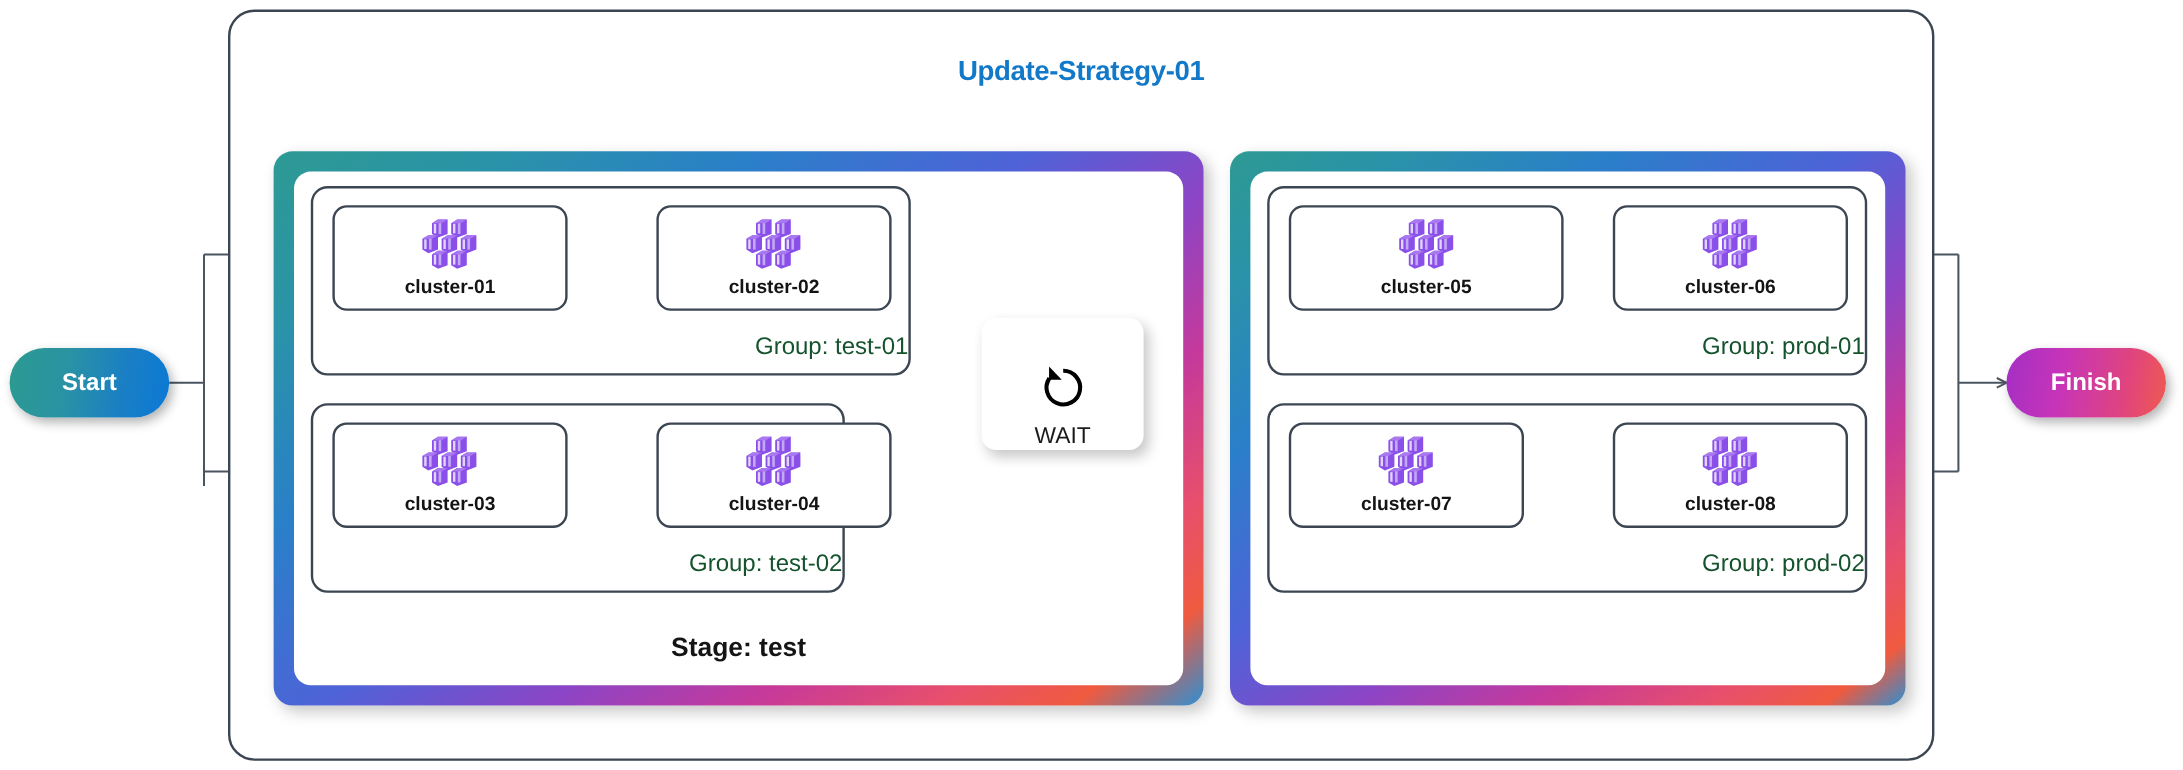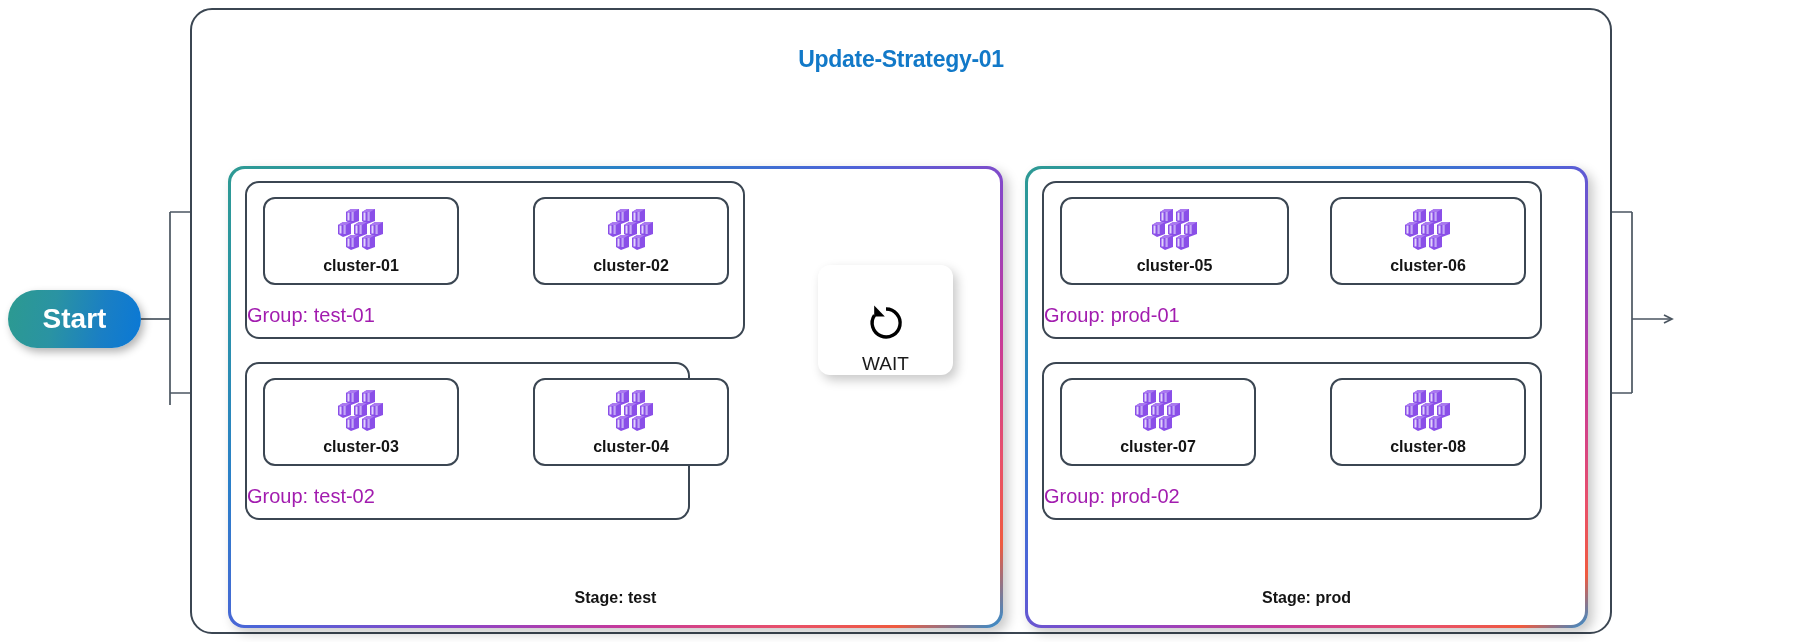--- a/index.html
+++ b/index.html
@@ -32,43 +32,42 @@
     color: #1279c8;
     letter-spacing: -0.3px;
   }
 
   
   .pill {
     position: absolute;
     height: 58px;
     border-radius: 29px;
     color: #ffffff;
-    font-size: 28px;
+    font-size: 20px;
     font-weight: bold;
     display: flex;
     align-items: center;
     justify-content: center;
     box-shadow: 3px 4px 9px rgba(0,0,0,0.30);
   }
   .pill-start {
     left: 8px; top: 290px; width: 133px;
     background: linear-gradient(100deg, #2c9a90 0%, #2a93a3 35%, #1a7fc4 70%, #0a78d6 100%);
   }
   .pill-finish {
     left: 1672px; top: 290px; width: 133px;
     background: linear-gradient(100deg, #a32fc4 0%, #c734b8 35%, #e0457c 75%, #f05a4f 100%);
   }
 
   
   .stage {
     position: absolute;
     border-radius: 16px;
-    padding: 3px;
+    padding: 17px;
     box-shadow: 5px 5px 12px rgba(0,0,0,0.22);
-    margin-top: 40px;
   }
   .stage-inner {
     position: relative;
     width: 100%; height: 100%;
     background: #ffffff;
     border-radius: 14px;
   }
   .stage-test {
     left: 228px; top: 126px;
     width: 775px; height: 462px;
@@ -85,39 +84,39 @@
       linear-gradient(142deg,
         #2e9a93 0%, #2a93a8 12%, #2a7fc9 28%,
         #4e63d8 45%, #8c45c6 60%, #c5399b 73%,
         #e8506a 86%, #ef5a3f 94%, #2f8fd1 100%);
   }
   .stage-label {
     position: absolute;
     left: 0; bottom: 18px;
     width: 100%;
     text-align: center;
-    font-size: 16px;
+    font-size: 22px;
     font-weight: bold;
     color: #141414;
   }
 
   
   .group {
     position: absolute;
     border: 2px solid #3b4652;
     border-radius: 14px;
     background: #ffffff;
   }
   .group-label {
     position: absolute;
     left: 0; bottom: 10px;
     width: 100%;
-    text-align: left;
+    text-align: right;
     font-size: 20px;
-    color: #a21caf;
+    color: #14532d;
   }
 
   
   .cluster {
     position: absolute;
     border: 2px solid #3b4652;
     border-radius: 12px;
     background: #ffffff;
     display: flex;
     flex-direction: column;
@@ -194,20 +193,21 @@
       <path d="M1292,393 L1325,393" marker-end="url(#ah)"></path>
     </g>
   </svg>
 
   <div class="outer-frame"></div>
 
   <div class="strategy-title">Update-Strategy-01</div>
 
   <div class="pill pill-start">Start</div>
 
+  <div class="pill pill-finish">Finish</div>
 
   <div class="stage stage-test">
     <div class="stage-inner">
 
       <div class="group" style="left:14px; top:12px; width:500px; height:158px;">
         <div class="cluster" style="left:16px; top:14px; width:196px; height:88px;">
           <svg class="cluster-icon" viewBox="0 0 52 46" xmlns="http://www.w3.org/2000/svg">
             <g>
               <g transform="translate(11,2)">
                   <path d="M0 3 L5 0 L13 0 L13 12 L5 15 L0 12 Z" fill="#8a4fe8"></path>
@@ -614,21 +614,20 @@
                   <rect x="5.5" y="2.5" width="2.2" height="9.5" fill="#c3a8f5"></rect>
                   <path d="M0 3 L5 0 L13 0 L8 3 Z" fill="#a978f0"></path>
                 </g>
             </g>
           </svg>
           <div class="cluster-label">cluster-08</div>
         </div>
         <div class="group-label">Group: prod-02</div>
       </div>
 
-      <div class="stage-label">Stage: prod</div>
     </div>
   </div>
 
   <div class="wait-box">
     <svg class="wait-icon" viewBox="0 0 48 48" xmlns="http://www.w3.org/2000/svg">
       <path d="M24 10 A14 14 0 1 1 12.5 16.2" fill="none" stroke="#000000" stroke-width="3.4" stroke-linecap="butt"></path>
       <path d="M12.2 6.5 L12.2 17.5 L22.8 17.5 Z" fill="#000000"></path>
     </svg>
     <div class="wait-label">WAIT</div>
   </div>

